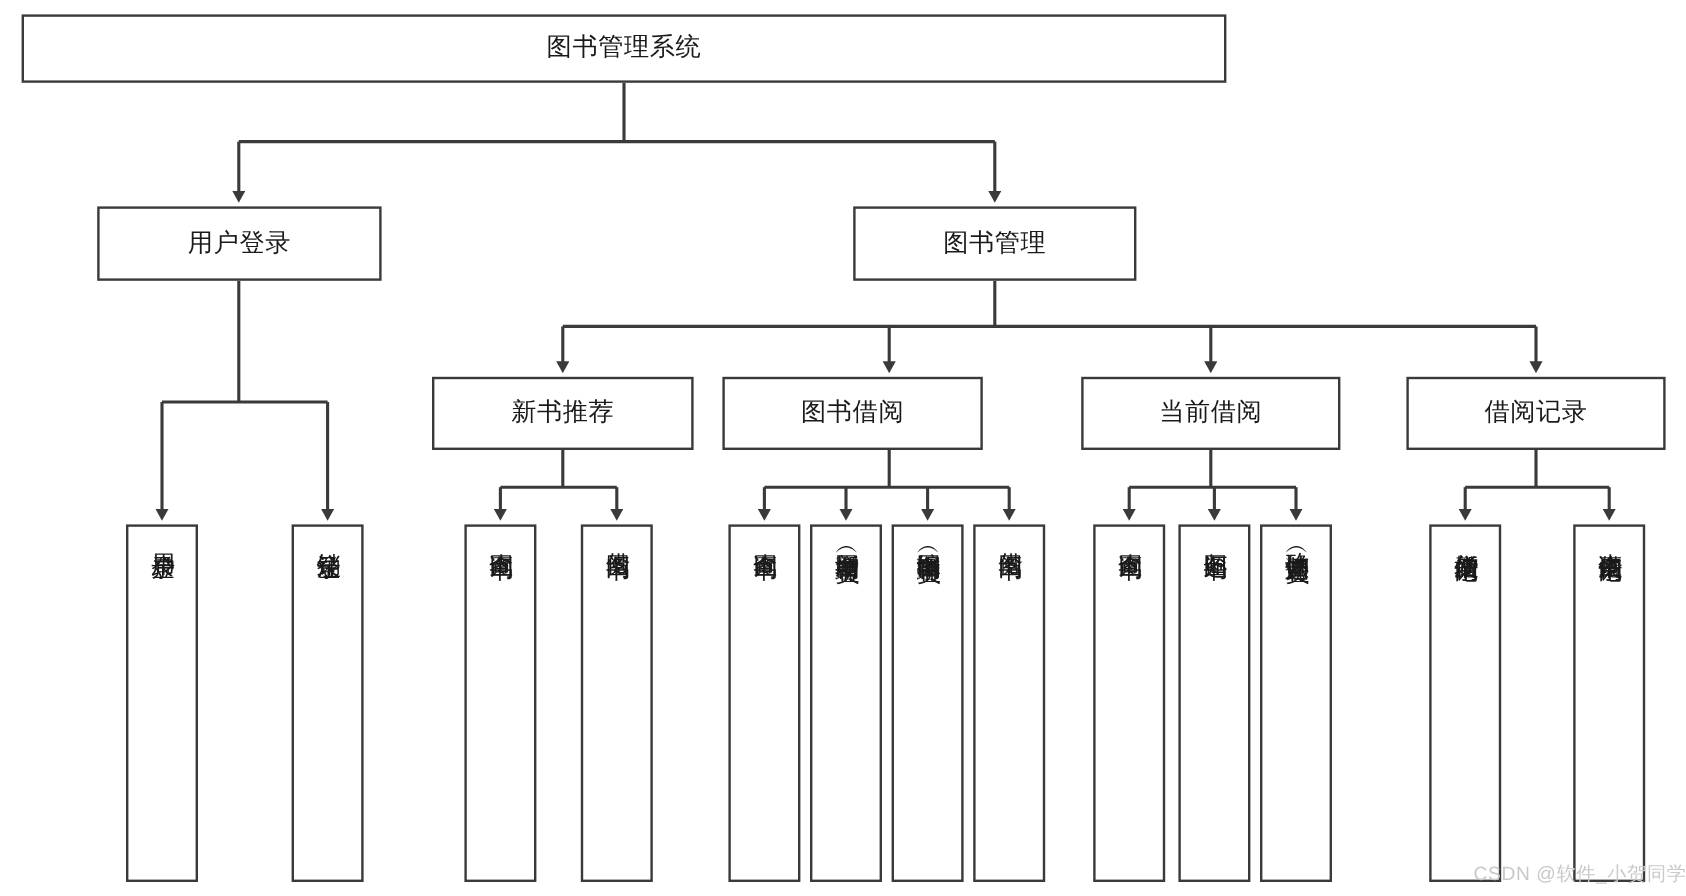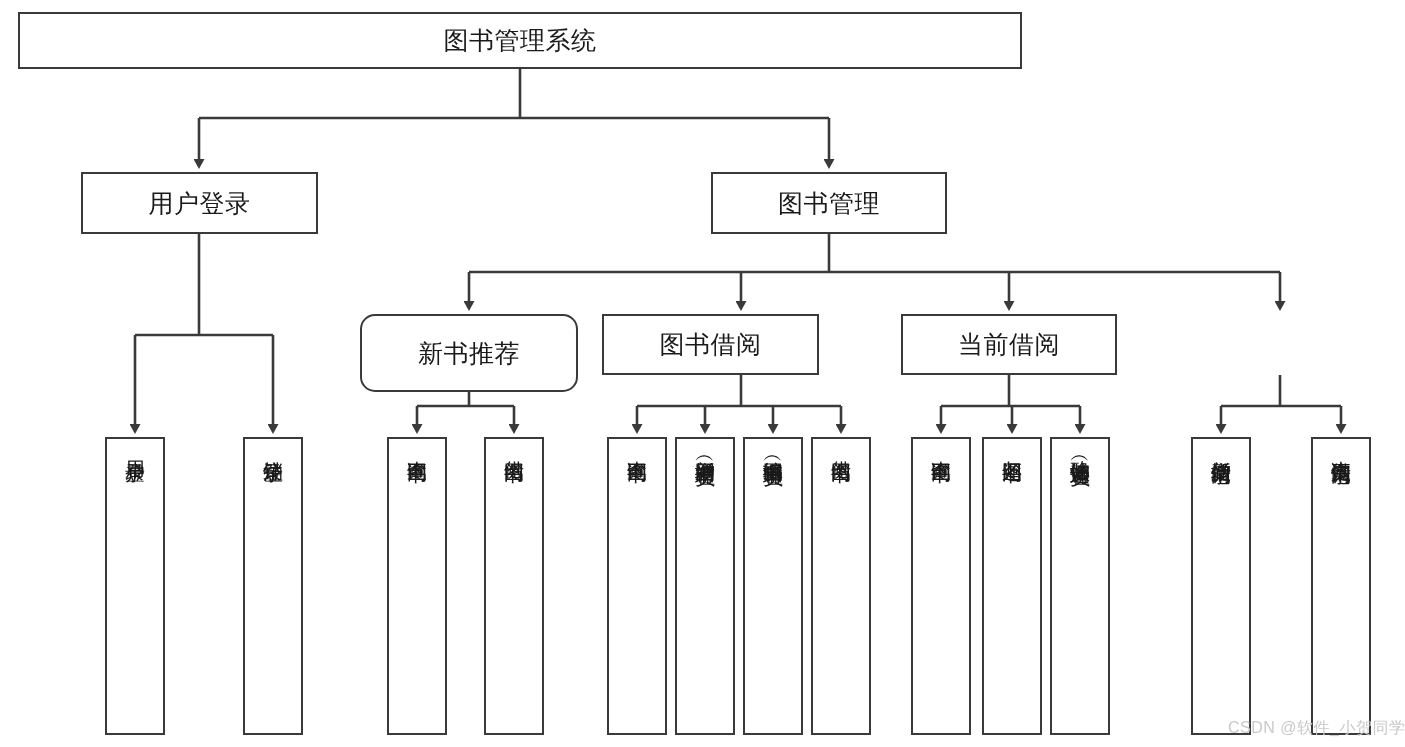--- a/index.html
+++ b/index.html
@@ -23,21 +23,21 @@
     position: absolute;
     box-sizing: border-box;
     background: #ffffff;
     border: 2px solid #3a3a3a;
     display: flex;
     align-items: center;
     justify-content: center;
     text-align: center;
   }
   .node .label {
-    font-size: 25px;
+    font-size: 21px;
     line-height: 1.15;
     color: #1a1a1a;
     letter-spacing: 0.5px;
     white-space: nowrap;
   }
   .node.leaf .label {
     writing-mode: vertical-rl;
     text-orientation: upright;
     font-size: 20px;
     line-height: 1.05;
@@ -125,28 +125,31 @@
     <span class="label">图书管理系统</span>
   </div>
 
   <div class="node" style="left:81px; top:172px; width:237px; height:62px;">
     <span class="label">用户登录</span>
   </div>
   <div class="node" style="left:711px; top:172px; width:236px; height:62px;justify-content:center;">
     <span class="label">图书管理</span>
   </div>
 
-  <div class="node" style="left:360px; top:314px; width:218px; height:78px;border-radius:15px;">
+  <div class="node" style="left:360px; top:314px; width:218px; height:61px;">
     <span class="label">新书推荐</span>
   </div>
   <div class="node" style="left:602px; top:314px; width:217px; height:61px;">
     <span class="label">图书借阅</span>
   </div>
   <div class="node" style="left:901px; top:314px; width:216px; height:61px;">
     <span class="label">当前借阅</span>
+  </div>
+  <div class="node" style="left:1172px; top:314px; width:216px; height:61px;">
+    <span class="label">借阅记录</span>
   </div>
 
   <div class="node leaf" style="left:105px; top:437px; width:60px; height:298px;">
     <span class="label">用户登录</span>
   </div>
   <div class="node leaf" style="left:243px; top:437px; width:60px; height:298px;">
     <span class="label">注销登录</span>
   </div>
   <div class="node leaf" style="left:387px; top:437px; width:60px; height:298px;">
     <span class="label">查询图书</span>

